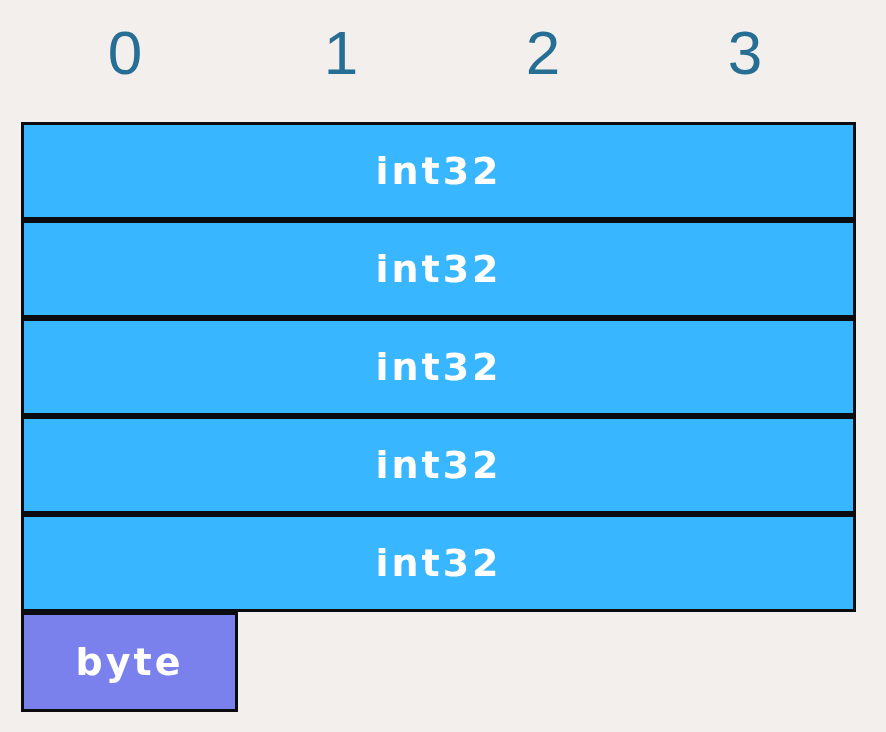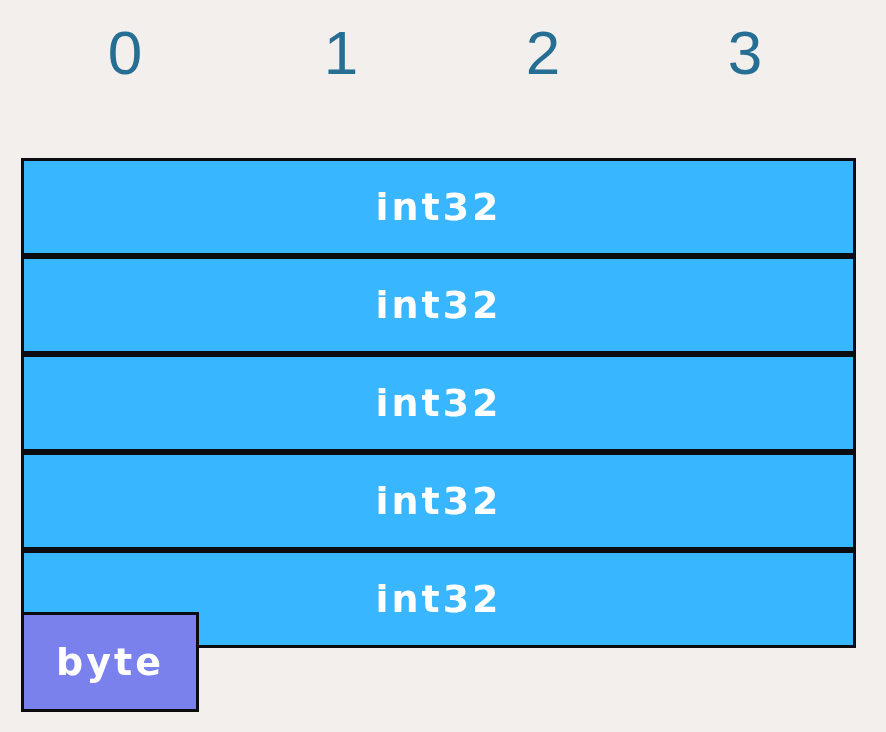--- a/index.html
+++ b/index.html
@@ -39,41 +39,40 @@
   }
   .offset-label:nth-child(1) { left: 125px; }
   .offset-label:nth-child(2) { left: 341px; }
   .offset-label:nth-child(3) { left: 543px; }
   .offset-label:nth-child(4) { left: 745px; }
   
   .memory-rows {
     position: absolute;
     left: 21px; top: 122px;
     width: 835px;
-    margin-top: 36px;
   }
   .mem-cell {
     display: flex;
     align-items: center;
     justify-content: center;
     border: 3px solid var(--border);
     color: var(--cell_text);
     font-weight: bold;
     font-size: 38px;
     letter-spacing: 3px;
   }
   .mem-cell.int32 {
     width: 835px;
     height: 98px;
     background: var(--cell_blue);
   }
   .mem-cell.byte {
     position: absolute;
     left: 21px; top: 612px;
-    width: 178px;
+    width: 217px;
     height: 100px;
     background: var(--cell_purple);
   }
 </style>
 </head>
 <body>
 
 <div class="canvas">
 
   <div class="offset-header">

